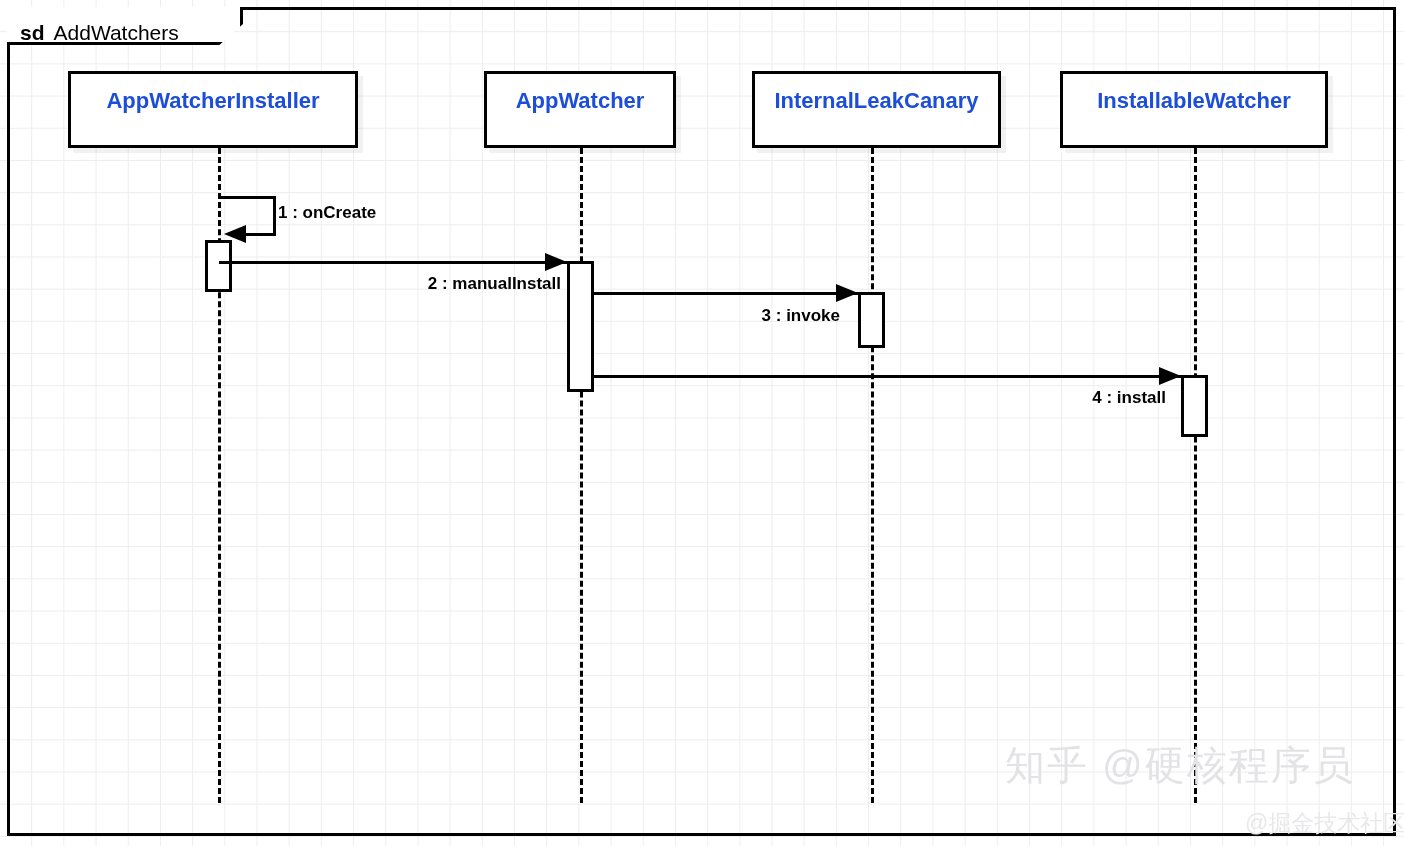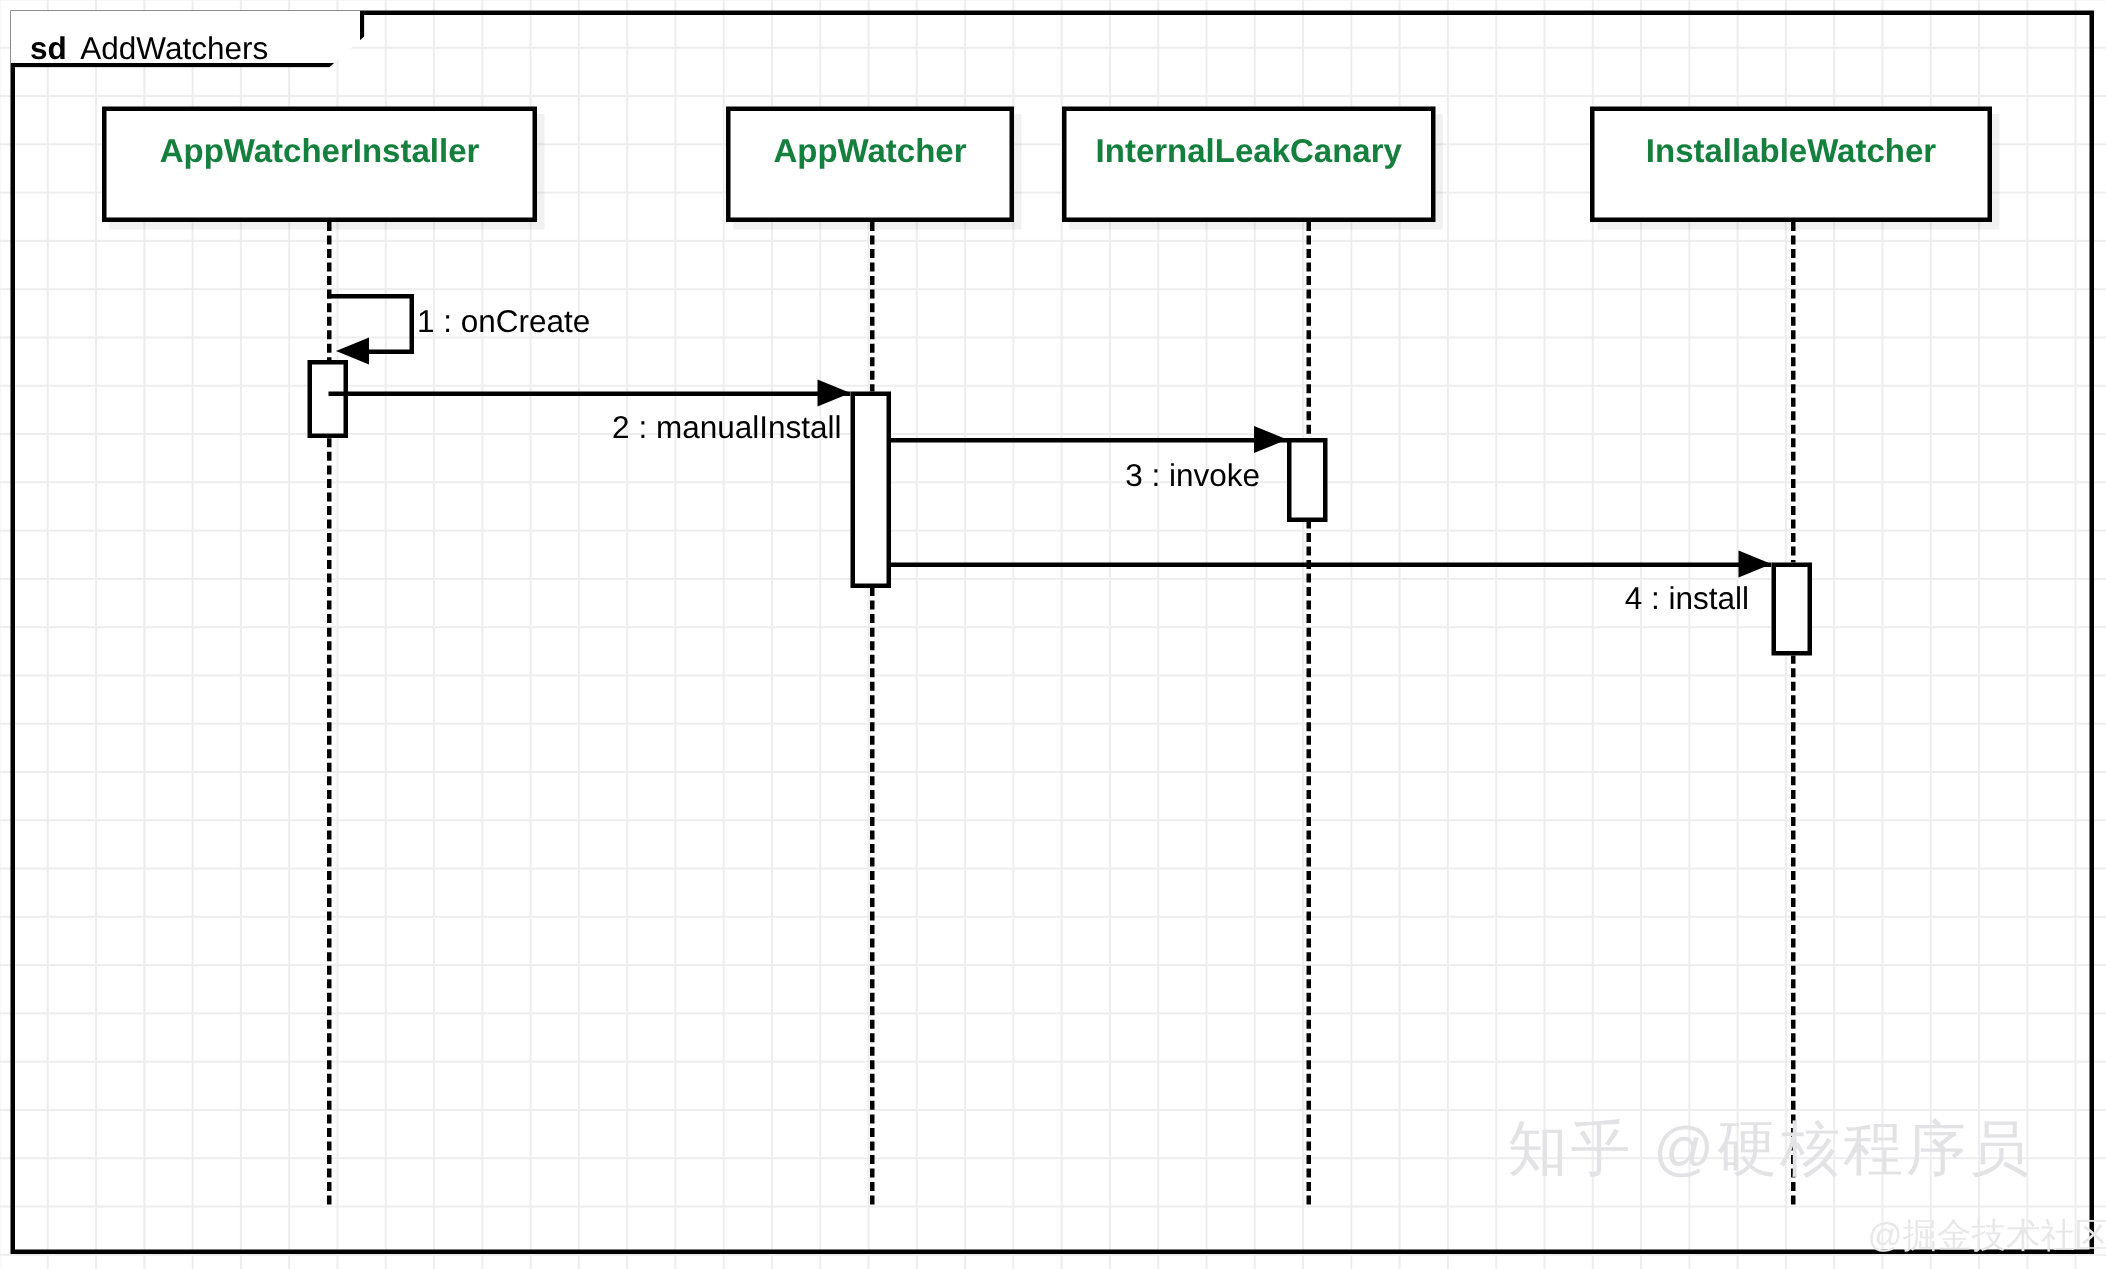--- a/index.html
+++ b/index.html
@@ -67,21 +67,21 @@
   .participant {
     position: absolute;
     background: #ffffff;
     border: 3px solid #000000;
     box-sizing: border-box;
     display: flex;
     align-items: flex-start;
     justify-content: center;
     font-weight: bold;
     font-size: 22px;
-    color: #15803d;
+    color: #1d4ed8;
     padding-top: 14px;
     box-shadow: 5px 5px 0 0 rgba(0,0,0,0.055);
     white-space: nowrap;
   }
 
   
   .lifeline {
     position: absolute;
     width: 0;
     border-left: 3px dashed #000000;
@@ -118,23 +118,24 @@
   .arrow-left {
     position: absolute;
     width: 0; height: 0;
     border-top: 9px solid transparent;
     border-bottom: 9px solid transparent;
     border-right: 22px solid #000000;
   }
 
   .msg-label {
     position: absolute;
-    font-size: 21px;
+    font-size: 17px;
     color: #000000;
     white-space: nowrap;
+    font-weight: bold;
   }
   .msg-label.right { text-align: right; }
 
   
   #wm-main {
     position: absolute;
     font-size: 40px;
     color: #e3e3e6;
     white-space: nowrap;
     letter-spacing: 2px;
@@ -163,21 +164,21 @@
   <div class="lifeline" style="left:580px; top:148px; height:655px;"></div>
   <div class="lifeline" style="left:871px; top:148px; height:655px;"></div>
   <div class="lifeline" style="left:1194px; top:148px; height:655px;"></div>
 
   <div class="participant" style="left:68px; top:71px; width:290px; height:77px;">
     <span>AppWatcherInstaller</span>
   </div>
   <div class="participant" style="left:484px; top:71px; width:192px; height:77px;justify-content:center;">
     <span>AppWatcher</span>
   </div>
-  <div class="participant" style="left:708px; top:71px; width:249px; height:77px;">
+  <div class="participant" style="left:752px; top:71px; width:249px; height:77px;">
     <span>InternalLeakCanary</span>
   </div>
   <div class="participant" style="left:1060px; top:71px; width:268px; height:77px;">
     <span>InstallableWatcher</span>
   </div>
 
   <div class="msg-line" style="left:218px; top:196px; width:58px;"></div>
 
   <div class="msg-vline" style="left:273px; top:196px; height:38px;"></div>
 

